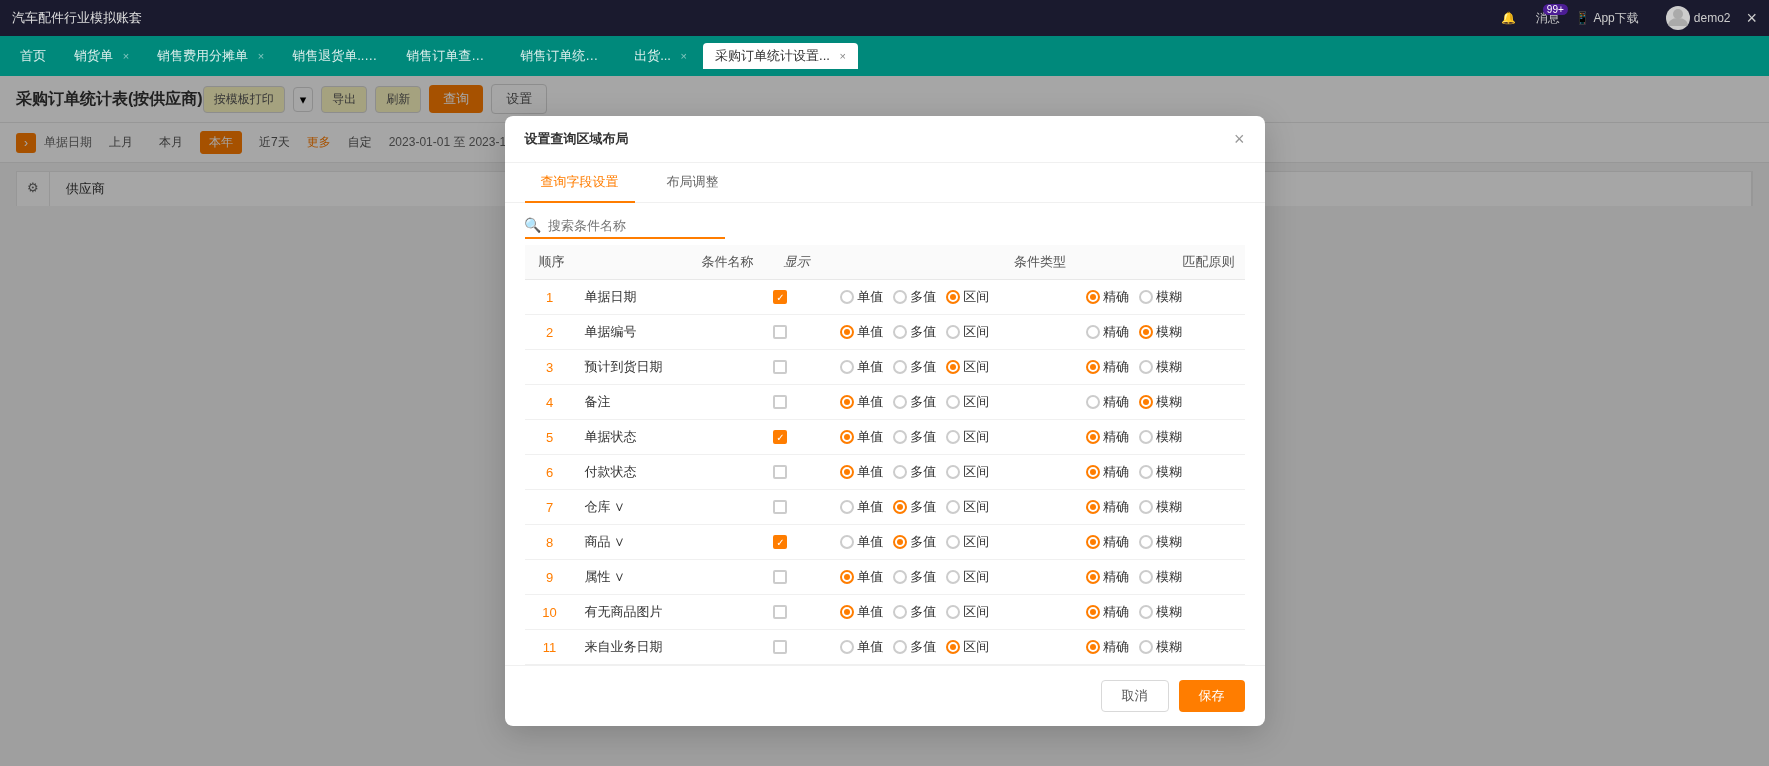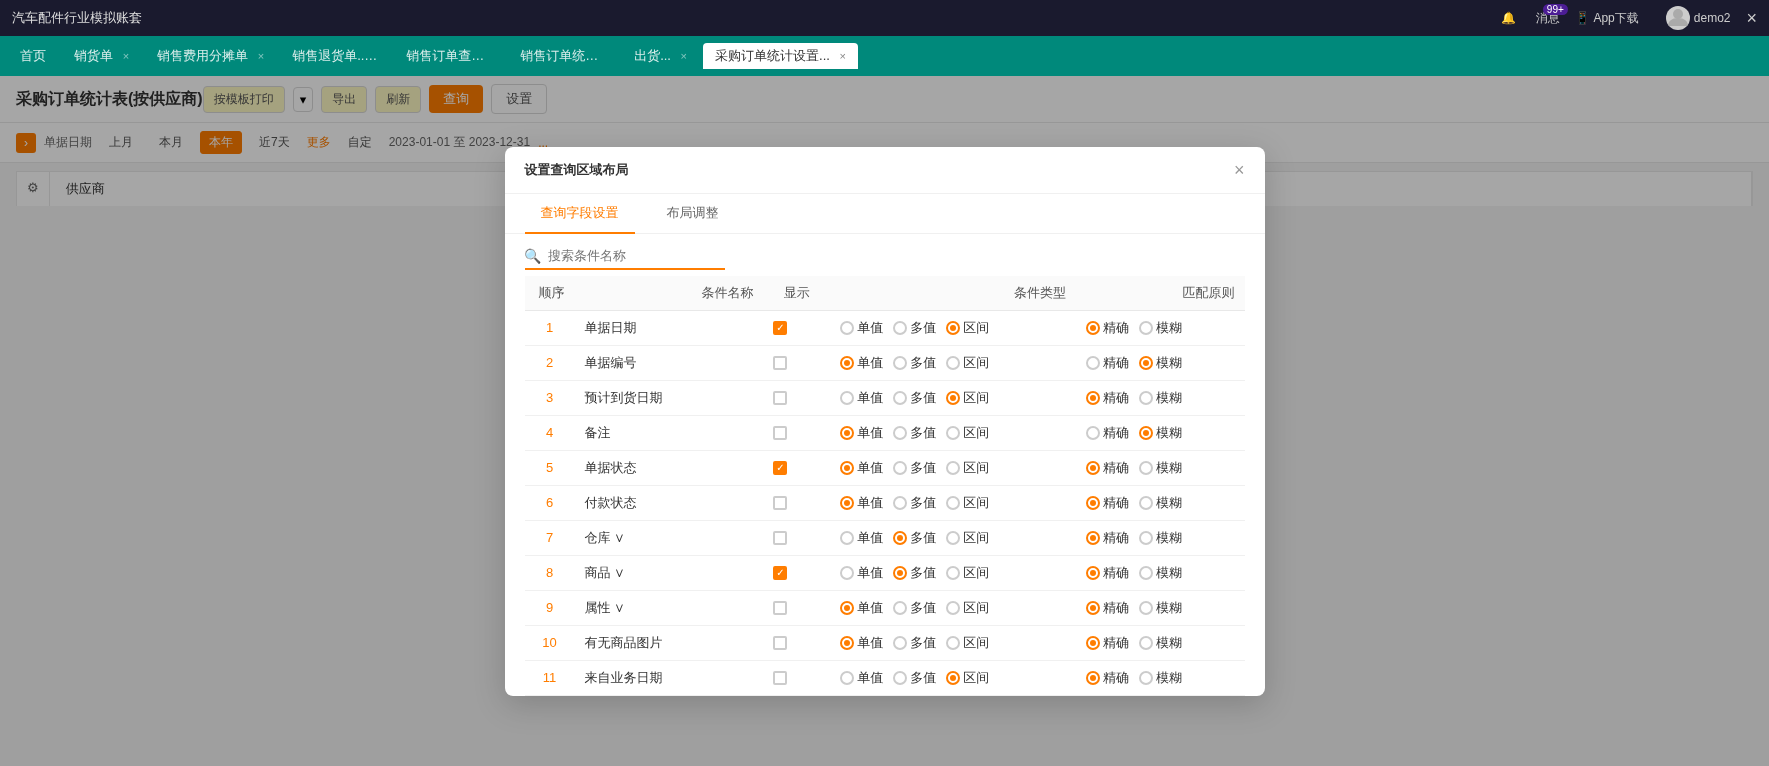--- a/index.html
+++ b/index.html
@@ -319,21 +319,21 @@
           <input type="text" placeholder="搜索条件名称" style="">
         </div>
       </div>
 
       <div class="dialog-table-wrap">
         <table class="dtable">
           <thead>
             <tr>
               <th>顺序</th>
               <th>条件名称</th>
-              <th style="text-align:center;">显示</th>
+              <th style="text-align:center;font-style:italic;">显示</th>
               <th>条件类型</th>
               <th>匹配原则</th>
             </tr>
           </thead>
           <tbody id="table-body">
           <tr>
                 <td class="td-order" style="color: rgb(255, 125, 0);">1</td>
                 <td class="td-name">单据日期</td>
                 <td class="td-display">
                   <span class="checkbox-box checked">✓</span>
@@ -714,17 +714,21 @@
                       <span class="radio-circle"></span>
                       <span>模糊</span>
                     </label>
                   </div>
                 </td>
               </tr>
             </tbody>
         </table>
       </div>
 
+      <div class="dialog-footer">
+        <button class="btn-cancel">取消</button>
+        <button class="btn-save">保存</button>
+      </div>
 
     </div>
   </div>
 
 </div>
 
 </body></html>

